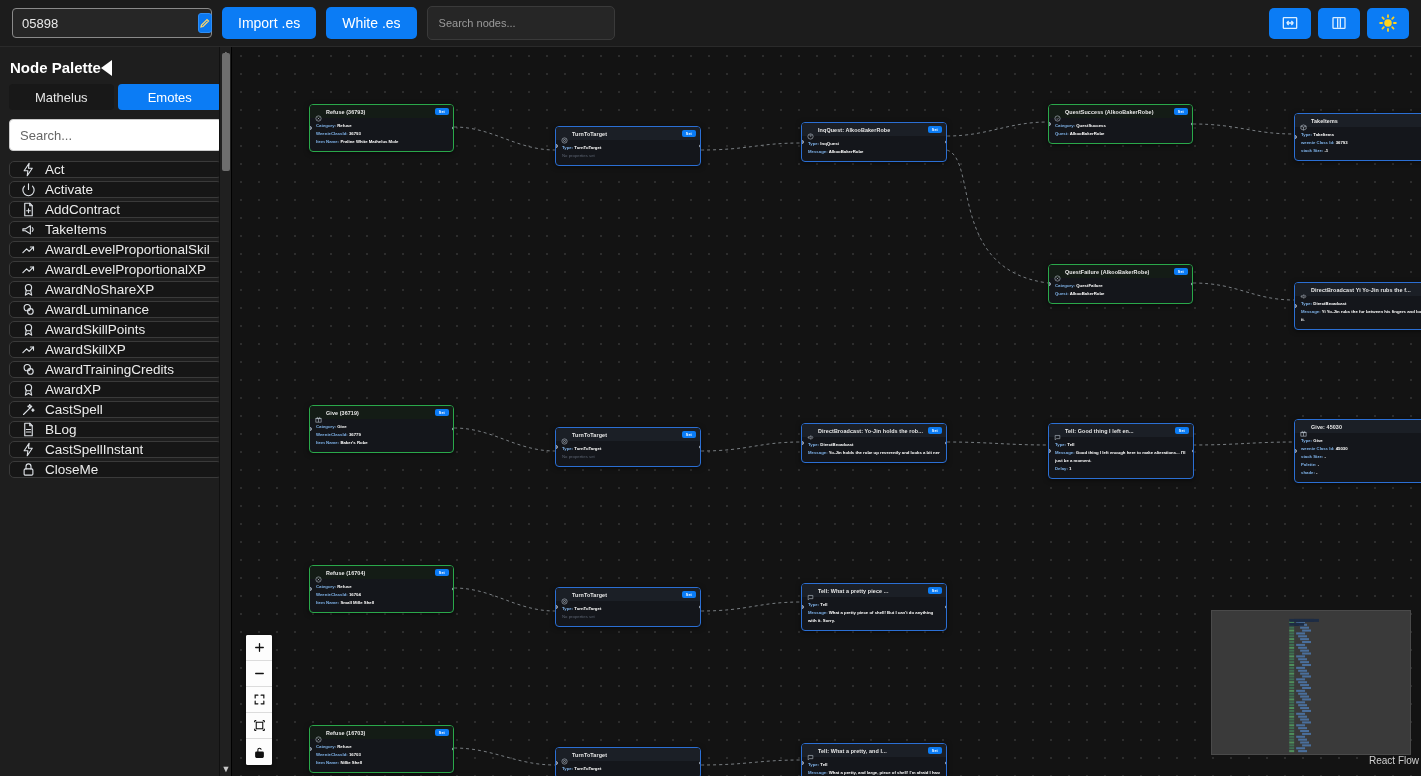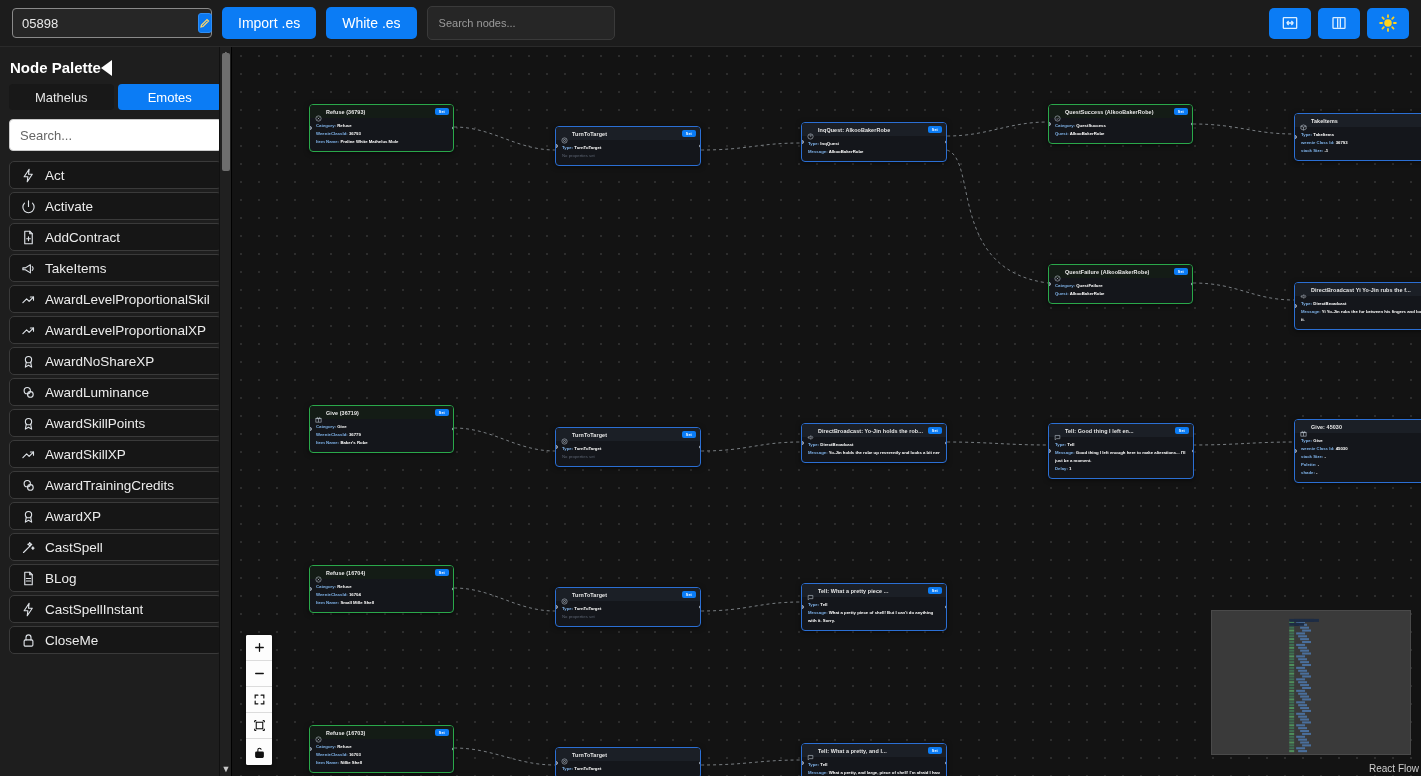--- a/index.html
+++ b/index.html
@@ -100,21 +100,21 @@
   .sb-search {
     margin: 0 9px 10px 9px; height: 32px;
     background: #ffffff; border: 1px solid #ccc; border-radius: 4px;
     padding: 0 10px; font-size: 13px; color: #333;
     font-family: "Liberation Sans", sans-serif; outline: none;
   }
   .sb-search::placeholder { color: #666; }
   .sb-count { color: #fff; font-size: 13.5px; font-weight: bold; padding: 0 0 7px 10px; }
   .sb-list { flex: 1; overflow: hidden; padding: 0 9px; }
   .emote-item {
-    height: 28px; margin-bottom: 3px;
+    height: 17px; margin-bottom: 3px;
     background: #161616;
     border: 1px solid #3a3a3a; border-radius: 5px;
     display: flex; align-items: center; gap: 9px;
     padding: 0 11px; cursor: grab;
   }
   .emote-item .ei-ico { width: 15px; height: 15px; flex: 0 0 15px; display:flex; align-items:center; justify-content:center; }
   .emote-item .ei-lbl { color: #ececec; font-size: 13.5px; white-space: nowrap; overflow: hidden; }
   .sb-scroll {
     position: absolute; right: 0; top: 0; width: 12px; height: 100%;
     background: #202020; border-left: 1px solid #111;
@@ -190,21 +190,21 @@
   .ctrl-btn:last-child { border-bottom: none; }
 
   
   .minimap {
     position: absolute; right: 10px; bottom: 21px;
     width: 200px; height: 145px;
     background: #3a3a3a; border: 1px solid #4a4a4a;
   }
   .minimap svg { position: absolute; inset: 0; }
   .rf-attrib {
-    position: absolute; right: 2px; bottom: 2px;
+    position: absolute; right: 2px; bottom: 10px;
     color: #cfcfcf; font-size: 10px;
     font-family: "Liberation Sans", sans-serif;
   }
 </style>
 </head>
 <body>
 
 <div id="app">
 
   <div class="toolbar">

